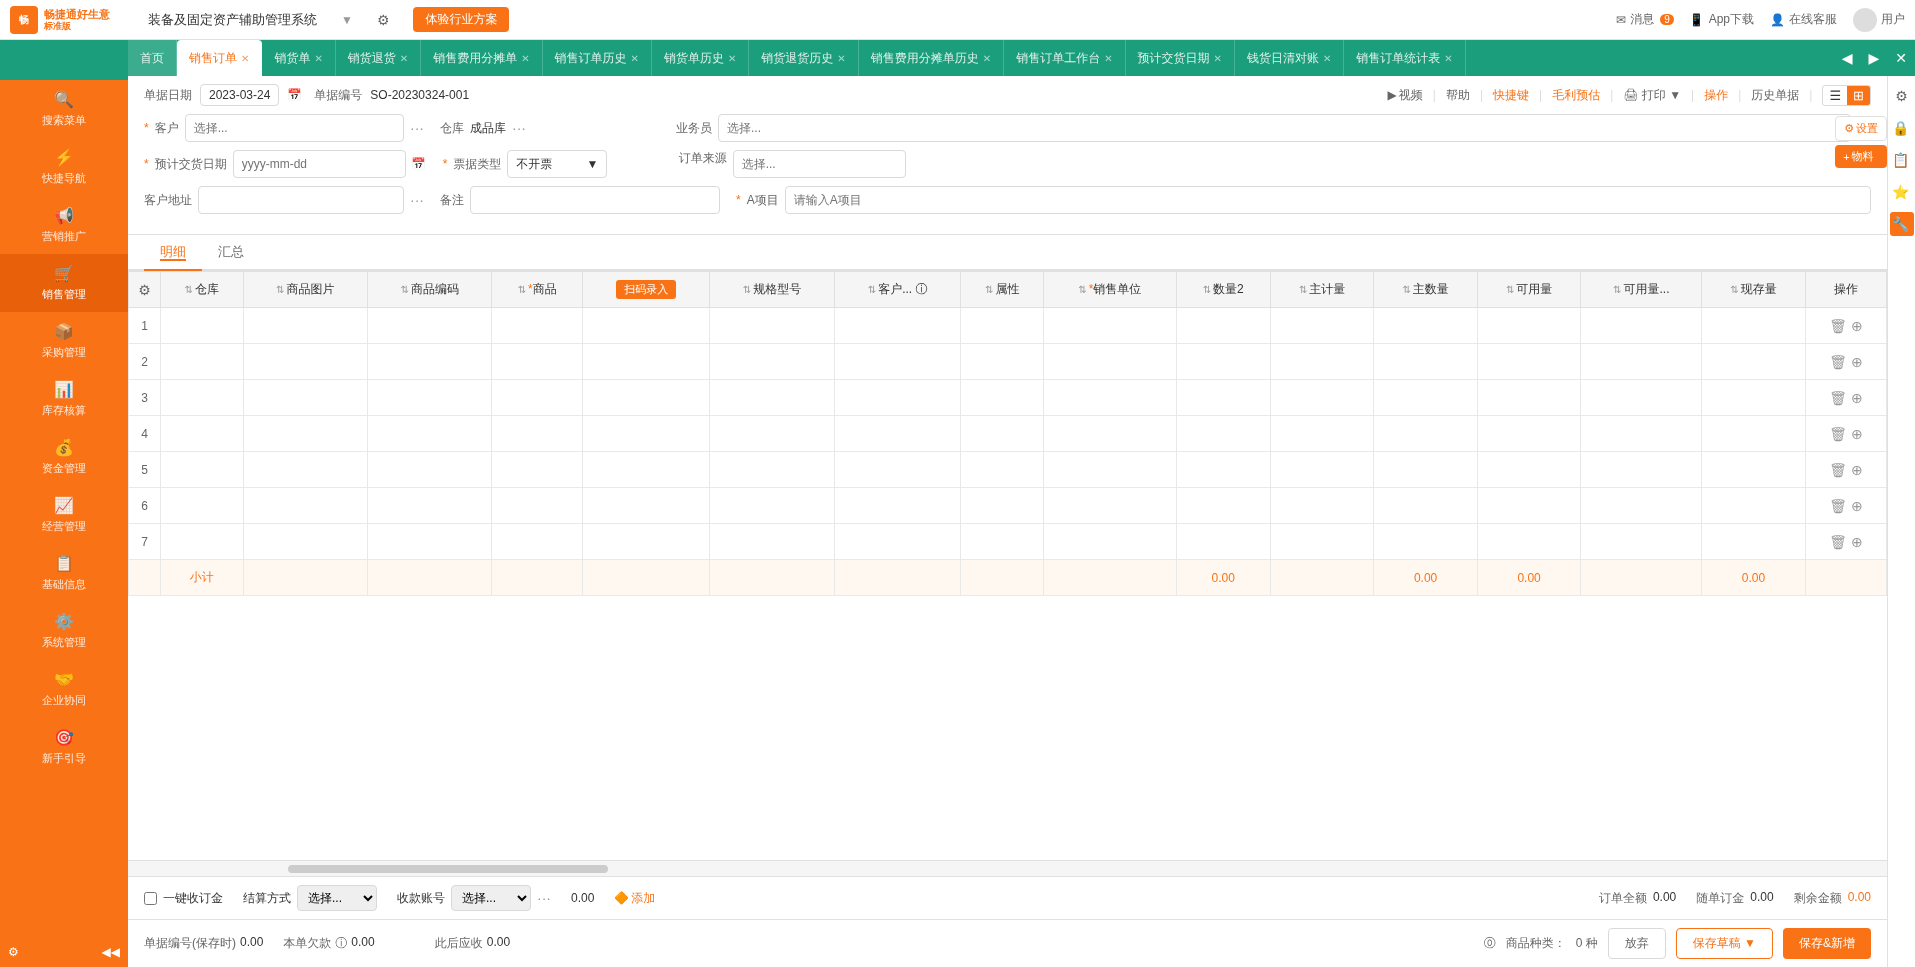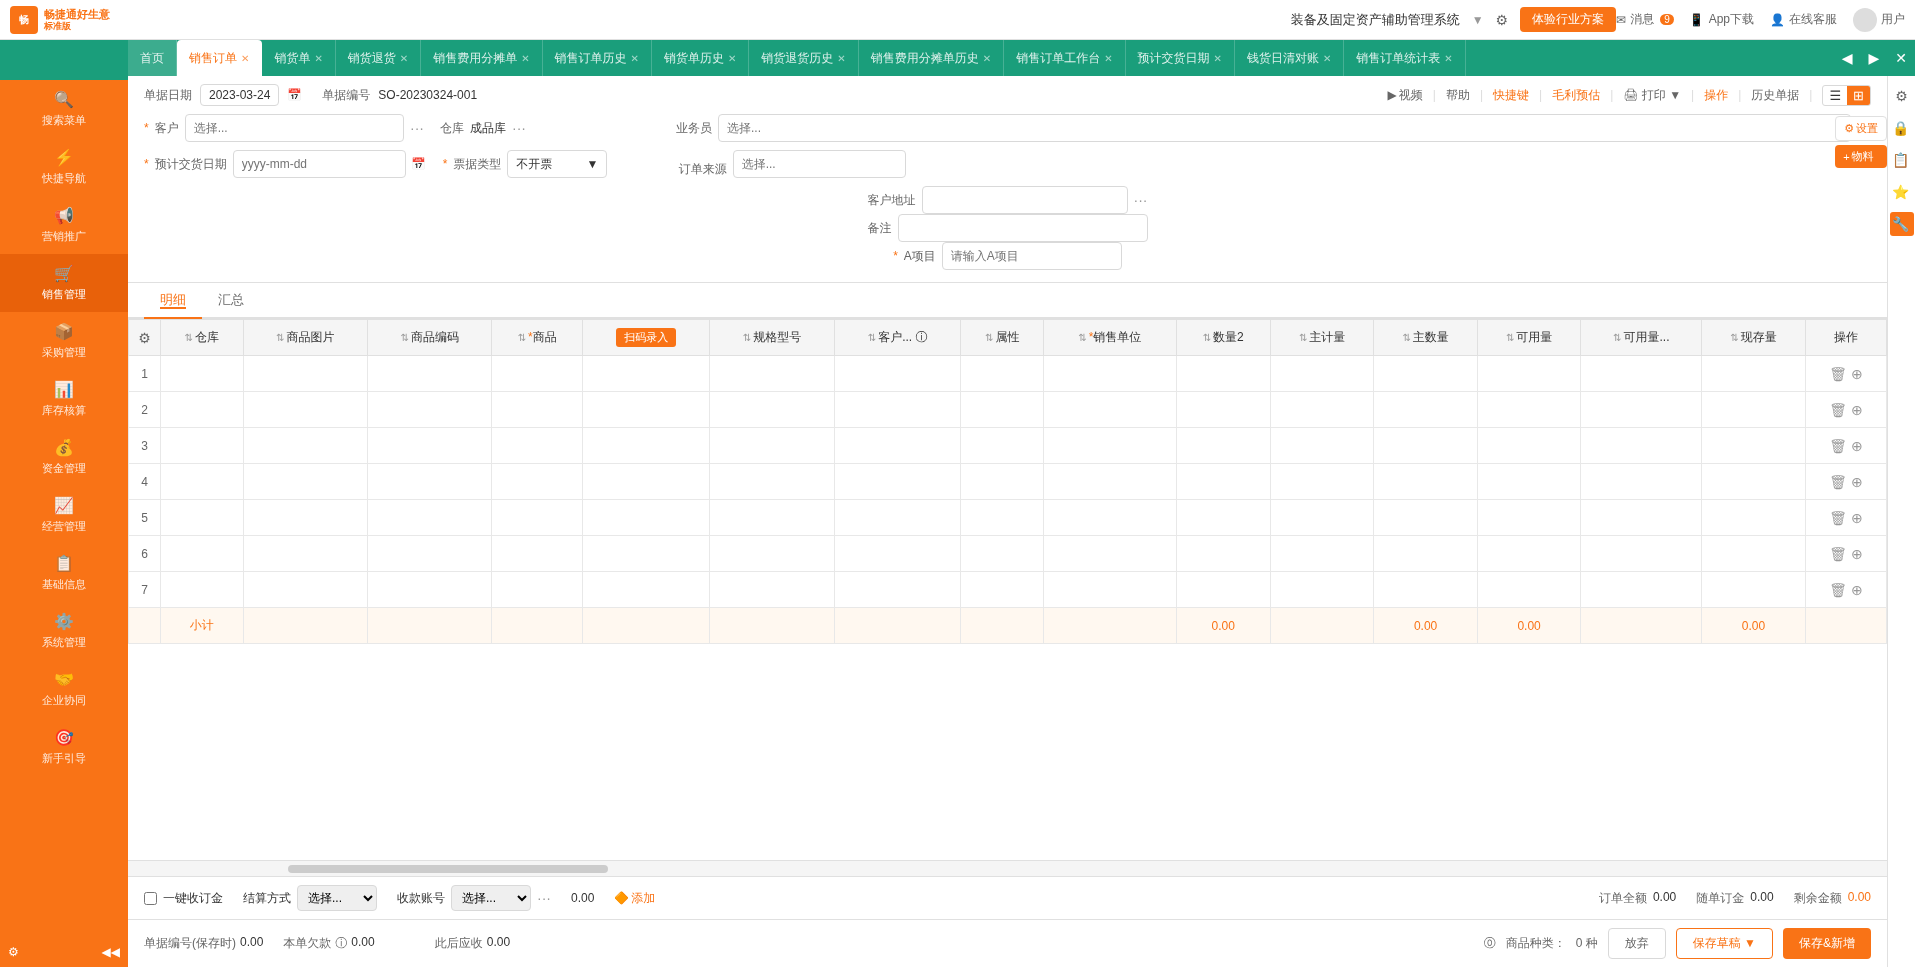--- a/index.html
+++ b/index.html
@@ -10,21 +10,21 @@
     .top-bar { height: 40px; background: #fff; display: flex; align-items: center; padding: 0 10px; border-bottom: 1px solid #e0e0e0; flex-shrink: 0; }
     .main-area { display: flex; flex: 1; overflow: hidden; }
     .sidebar { width: 128px; background: #f97316; display: flex; flex-direction: column; flex-shrink: 0; }
     .content-area { flex: 1; display: flex; flex-direction: column; overflow: hidden; }
     .tab-bar { height: 36px; background: #1a9e7b; display: flex; align-items: center; overflow: hidden; flex-shrink: 0; }
     
     
     .top-bar-logo { display: flex; align-items: center; gap: 6px; width: 128px; }
     .logo-icon { width: 28px; height: 28px; background: #f97316; border-radius: 4px; display: flex; align-items: center; justify-content: center; color: white; font-weight: bold; font-size: 10px; }
     .logo-text { font-size: 11px; color: #f97316; font-weight: bold; line-height: 1.2; }
-    .top-bar-system { flex: 1; display: flex; align-items: center; gap: 12px; justify-content: flex-end; }
+    .top-bar-system { flex: 1; display: flex; align-items: center; gap: 24px; }
     .solution-btn { background: #f97316; color: white; border: none; padding: 4px 12px; border-radius: 4px; cursor: pointer; font-size: 12px; }
     .top-bar-right { display: flex; align-items: center; gap: 16px; color: #666; font-size: 12px; }
     .top-bar-right-item { display: flex; align-items: center; gap: 4px; cursor: pointer; }
     .badge { background: #f97316; color: white; border-radius: 10px; padding: 0 4px; font-size: 10px; margin-left: 2px; }
     .user-avatar { width: 24px; height: 24px; background: #ddd; border-radius: 50%; }
     
     
     .sidebar-logo-area { height: 40px; background: #1a9e7b; display: flex; align-items: center; justify-content: center; }
     .sidebar-item { display: flex; flex-direction: column; align-items: center; padding: 10px 4px; cursor: pointer; color: rgba(255,255,255,0.85); font-size: 11px; gap: 4px; }
     .sidebar-item.active { background: #e8610a; color: white; }
@@ -248,21 +248,21 @@
         <div class="right-icons">
           <div class="right-icon-btn" title="设置">⚙</div>
           <div class="right-icon-btn">🔒</div>
           <div class="right-icon-btn">📋</div>
           <div class="right-icon-btn">⭐</div>
           <div class="right-icon-btn active">🔧</div>
         </div>
 
         <div style="background:white;padding:8px 16px;border-bottom:1px solid #e0e0e0;margin-right:28px;">
 
-          <div style="display:flex;align-items:center;gap:20px;margin-bottom:8px;">
+          <div style="display:flex;align-items:center;gap:12px;margin-bottom:8px;">
             <div style="display:flex;align-items:center;gap:8px;">
               <span class="form-label">单据日期</span>
               <span style="border:1px solid #d9d9d9;border-radius:4px;padding:3px 8px;font-size:12px;color:#333;">2023-03-24</span>
               <span style="color:#999;cursor:pointer;">📅</span>
             </div>
             <div style="display:flex;align-items:center;gap:8px;">
               <span class="form-label">单据编号</span>
               <span style="font-size:12px;color:#333;">SO-20230324-001</span>
             </div>
             <div style="margin-left:auto;display:flex;align-items:center;gap:10px;font-size:12px;">
@@ -332,28 +332,28 @@
               <span style="color:#999;cursor:pointer;">📅</span>
             </div>
             <div style="display:flex;align-items:center;gap:6px;min-width:220px;">
               <span style="color:#f97316;font-size:12px;">*</span>
               <span class="form-label">票据类型</span>
               <div style="border:1px solid #d9d9d9;border-radius:4px;padding:3px 8px;min-width:100px;display:flex;align-items:center;justify-content:space-between;cursor:pointer;height:28px;">
                 <span style="font-size:12px;">不开票</span>
                 <span>▼</span>
               </div>
             </div>
-            <div style="display:flex;align-items:flex-end;gap:6px;flex:1;">
+            <div style="display:flex;align-items:flex-start;gap:6px;flex:1;">
               <span class="form-label">订单来源</span>
               <input type="text" class="form-input placeholder" style="min-width: 150px;" placeholder="选择...">
               <span class="dots-btn" style="opacity:0;">···</span>
             </div>
           </div>
 
-          <div style="display:flex;align-items:center;margin-bottom:4px;flex-direction:column;">
+          <div style="display:flex;align-items:center;gap:16px;margin-bottom:12px;">
             <div style="display:flex;align-items:center;gap:6px;min-width:280px;">
               <span class="form-label">客户地址</span>
               <input type="text" class="form-input" style="flex: 1 1 0%; min-width: 180px;">
               <span class="dots-btn">···</span>
             </div>
             <div style="display:flex;align-items:center;gap:6px;min-width:280px;">
               <span class="form-label">备注</span>
               <input type="text" class="form-input" style="flex: 1 1 0%; min-width: 240px;">
             </div>
             <div style="display:flex;align-items:center;gap:6px;flex:1;">

